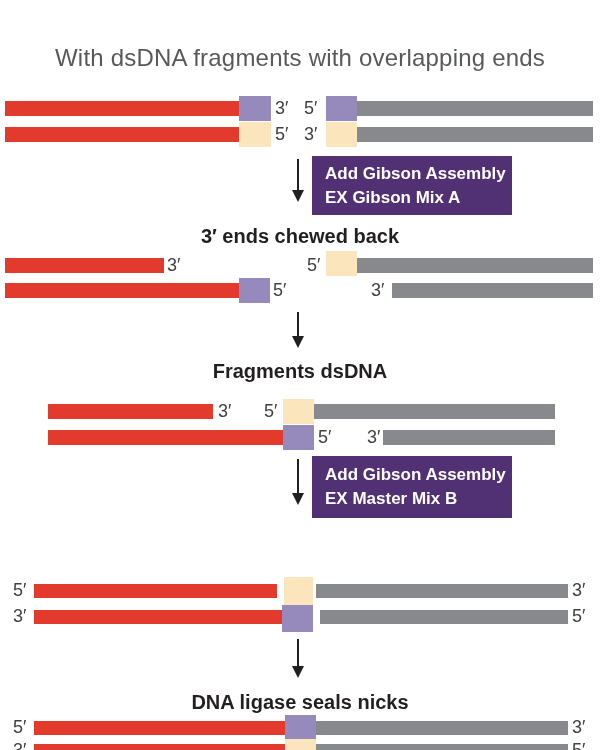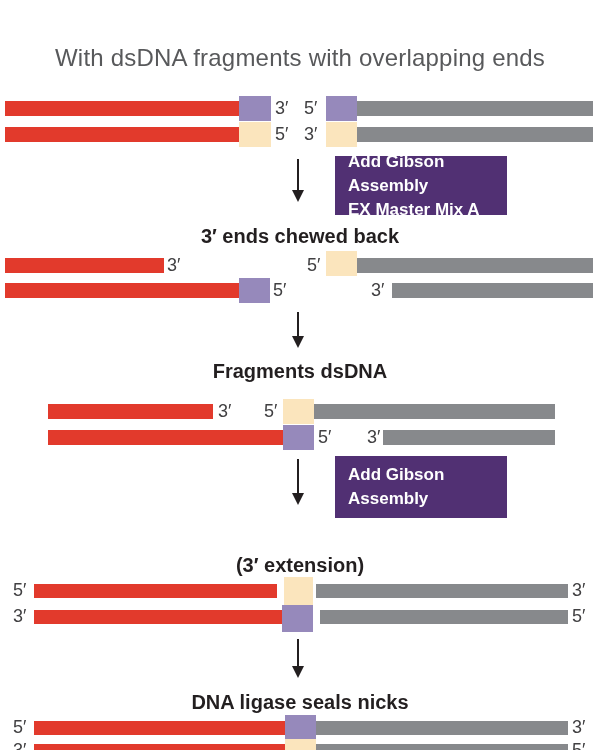--- a/index.html
+++ b/index.html
@@ -21,21 +21,21 @@
   .blk.lav{background:var(--lavender);}
   .blk.cream{background:var(--cream);}
 
   .plabel{position:absolute;font-size:18px;line-height:20px;color:var(--label-text);}
 
   .arrow{position:absolute;left:297px;width:2px;background:var(--arrow);}
   .arrow::after{content:"";position:absolute;left:-5px;bottom:-12px;width:0;height:0;
       border-left:6px solid transparent;border-right:6px solid transparent;
       border-top:12px solid var(--arrow);}
 
-  .reagent-box{position:absolute;left:335px;width:172px;background:var(--box-purple);
+  .reagent-box{position:absolute;left:312px;width:200px;background:var(--box-purple);
       color:var(--box-text);font-size:17px;font-weight:bold;line-height:24px;
       box-sizing:border-box;padding-left:13px;display:flex;flex-direction:column;justify-content:center;}
 </style>
 </head>
 <body>
 
 <div id="stage">
 
   <div class="title">With dsDNA fragments with overlapping ends</div>
 
@@ -51,21 +51,21 @@
     <div class="blk lav" style="left:326px;top:68px;"></div>
     <div class="bar gray" style="left:357px;top:73px;width:236px;"></div>
     <span class="plabel" style="left:304px;top:96px;">3′</span>
     <div class="blk cream" style="left:326px;top:94px;"></div>
     <div class="bar gray" style="left:357px;top:99px;width:236px;"></div>
   </div>
 
   <div class="arrow" style="top:131px;height:31px;"></div>
   <div class="reagent-box" style="top:128px;height:59px;">
     <span>Add Gibson Assembly</span>
-    <span>EX Master Mix A</span>
+    <span>EX Gibson Mix A</span>
   </div>
 
   <div class="step-header" style="top:197px;text-align:center;">3′ ends chewed back</div>
   <div>
     <div class="bar red" style="left:5px;top:230px;width:159px;"></div>
     <span class="plabel" style="left:167px;top:227px;">3′</span>
     <span class="plabel" style="left:307px;top:227px;">5′</span>
     <div class="blk cream" style="left:326px;top:223px;"></div>
     <div class="bar gray" style="left:357px;top:230px;width:236px;"></div>
 
@@ -89,23 +89,23 @@
     <div class="bar red" style="left:48px;top:402px;width:235px;"></div>
     <div class="blk lav" style="left:283px;top:397px;"></div>
     <span class="plabel" style="left:318px;top:399px;">5′</span>
     <span class="plabel" style="left:367px;top:399px;">3′</span>
     <div class="bar gray" style="left:383px;top:402px;width:172px;"></div>
   </div>
 
   <div class="arrow" style="top:431px;height:34px;"></div>
   <div class="reagent-box" style="top:428px;height:62px;">
     <span>Add Gibson Assembly</span>
+    <span>EX Master Mix B</span>
   </div>
 
-  <div class="step-header" style="top:526px;">(3′ extension)</div>
   <div>
     <span class="plabel" style="left:13px;top:552px;">5′</span>
     <div class="bar thin red" style="left:34px;top:556px;width:243px;"></div>
     <div class="blk cream" style="left:284px;top:549px;width:29px;height:28px;"></div>
     <div class="bar thin gray" style="left:316px;top:556px;width:252px;"></div>
     <span class="plabel" style="left:572px;top:552px;">3′</span>
 
     <span class="plabel" style="left:13px;top:578px;">3′</span>
     <div class="bar thin red" style="left:34px;top:582px;width:248px;"></div>
     <div class="blk lav" style="left:282px;top:577px;height:27px;"></div>

